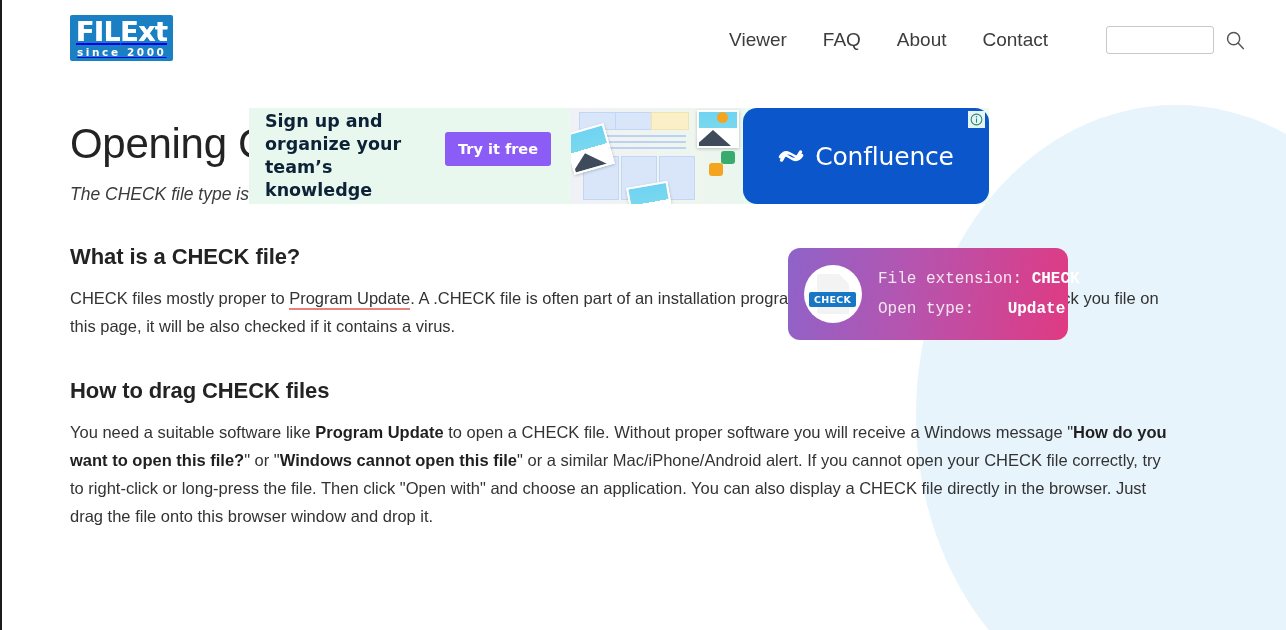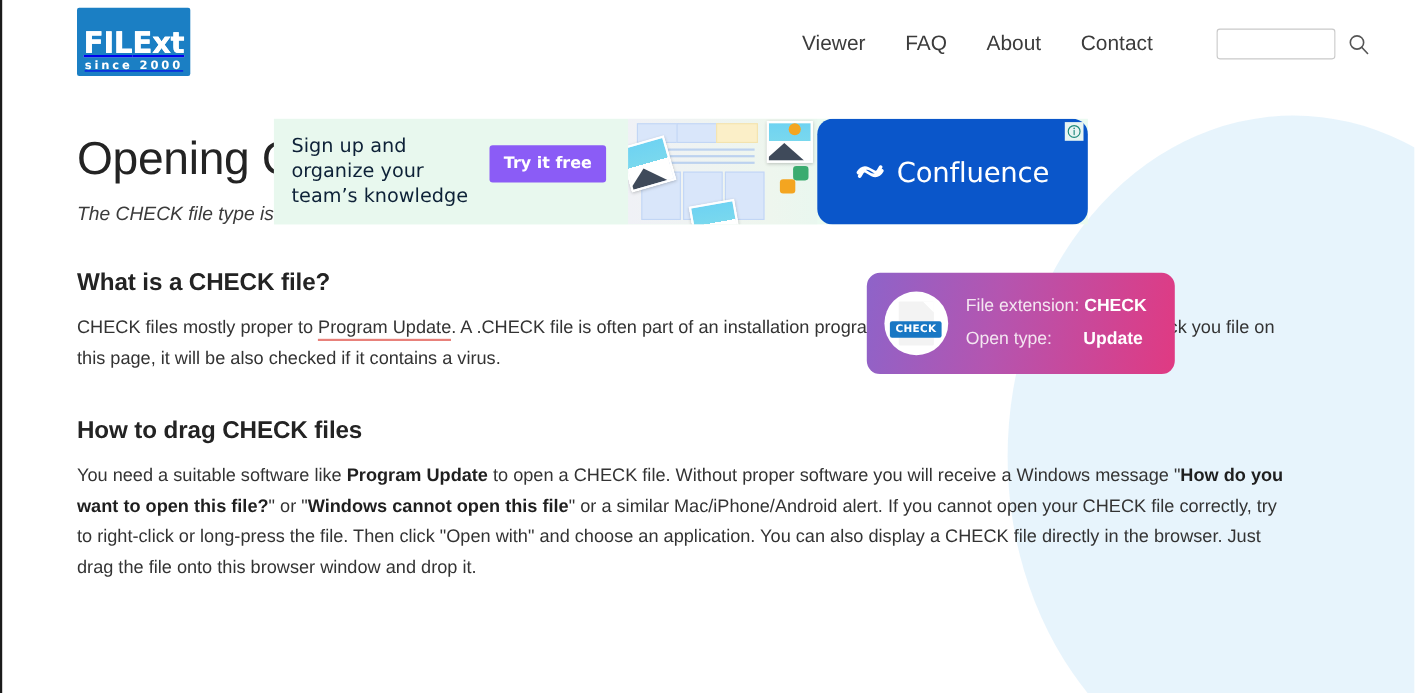--- a/index.html
+++ b/index.html
@@ -44,21 +44,21 @@
     z-index: 3;
     height: 80px;
     display: flex;
     align-items: center;
     padding: 0 40px 0 68px;
     box-sizing: border-box;
   }
   .logo {
     display: inline-block;
     background: #1b7fc4;
-    padding: 20px 6px 3px 6px;
+    padding: 4px 6px 3px 6px;
     border-radius: 2px;
     line-height: 1;
     position: relative;
     top: -2px;
   }
   .logo-top {
     font-size: 27px;
     font-weight: bold;
     letter-spacing: -0.5px;
     color: #ffffff;
@@ -129,21 +129,21 @@
     width: 322px;
     background: #e8f8ee;
     display: flex;
     align-items: center;
     padding-left: 16px;
     box-sizing: border-box;
     position: relative;
   }
   .ad-copy {
     font-family: "DejaVu Sans", sans-serif;
-    font-weight: normal;
+    font-weight: bold;
     font-size: 17.5px;
     line-height: 23px;
     color: #0d2137;
     max-width: 180px;
   }
   .ad-cta {
     position: absolute;
     left: 196px;
     top: 24px;
     background: #8b5cf6;
@@ -305,21 +305,21 @@
     letter-spacing: .3px;
     padding: 2px 5px;
     border-radius: 2px;
     font-family: "DejaVu Sans", sans-serif;
   }
   .card-lines { margin-left: 16px; color: #ffffff; }
   .card-line {
     font-size: 16px;
     line-height: 30px;
     white-space: nowrap;
-    font-family: Liberation Sans, sans-serif;
+    font-family: Liberation Mono, monospace;
   }
   .card-label { color: #f4e6f1; }
   .card-value { font-weight: bold; color: #ffffff; }
   .card-value.indent { margin-left: 24px; }
 
   h2.section-title {
     font-family: "Liberation Sans", sans-serif;
     font-weight: bold;
     font-size: 22px;
     margin: 38px 0 14px 0;

